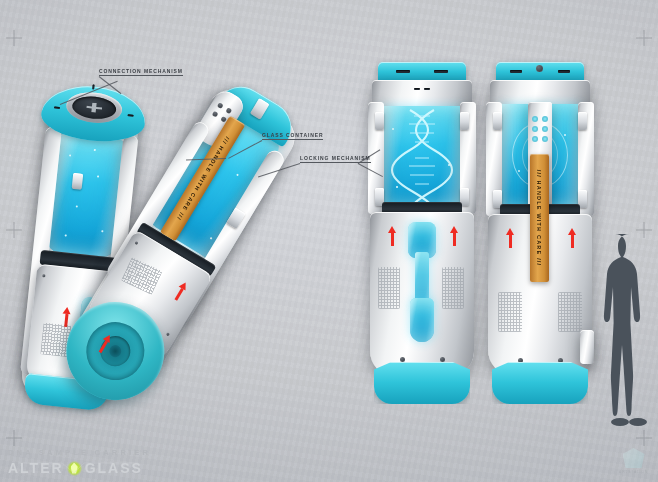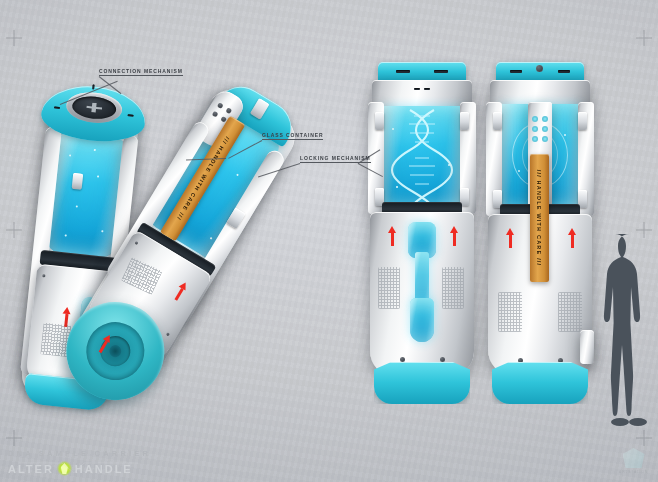--- a/index.html
+++ b/index.html
@@ -70,21 +70,21 @@
         color:#2a1a06; font-size:5.5px; font-weight:700; letter-spacing:1.2px;
         display:flex; align-items:center; justify-content:center; white-space:nowrap;}
 
   
   #human{position:absolute;z-index:12;}
 
   
   #footer{position:absolute;z-index:31;left:8px;bottom:6px;}
   #proj-title{color:#b4b7bc;font-size:7.5px;letter-spacing:3.2px;font-weight:700;}
   #brand{display:flex;align-items:center;gap:3px;margin-top:3px;}
-  #brand .w{color:#cfd2d6;font-size:11px;font-weight:700;letter-spacing:2px;}
+  #brand .w{color:#cfd2d6;font-size:14px;font-weight:700;letter-spacing:2px;}
   #brand .gem{width:15px;height:15px;position:relative;}
   #brand .gem:before{content:"";position:absolute;inset:0;background:radial-gradient(circle,#e9ff8a 0%,#b9e03a 45%,rgba(150,200,40,0) 72%);}
   #brand .gem:after{content:"";position:absolute;left:4px;top:2px;width:7px;height:11px;
      background:#f2ffb0;clip-path:polygon(50% 0,100% 38%,78% 100%,22% 100%,0 38%);opacity:.95;}
   #swoosh{position:absolute;left:10px;bottom:2px;width:120px;height:12px;opacity:.3;}
 
   #wm{position:absolute;right:10px;bottom:8px;z-index:31;opacity:.30;text-align:center;}
   #wm .g{width:22px;height:20px;margin:0 auto;
     background:linear-gradient(135deg,#dff7f7,#9fd8dd);
     clip-path:polygon(50% 0,100% 30%,86% 100%,14% 100%,0 30%);}
@@ -326,21 +326,21 @@
   <div class="anno" style="left:300px;top:155px;">LOCKING MECHANISM</div>
   <div class="lead" style="left:300px;top:163px;width:44px;transform:rotate(162deg);"></div>
   <div class="lead" style="left:358px;top:163px;width:28px;transform:rotate(28deg);"></div>
   <div class="lead" style="left:358px;top:163px;width:26px;transform:rotate(-32deg);"></div>
 
   <div id="footer">
     <div id="proj-title">DNA SAMPLE CARRIER</div>
     <div id="brand">
       <span class="w">ALTER</span>
       <span class="gem"></span>
-      <span class="w">HANDLE</span>
+      <span class="w">GLASS</span>
     </div>
     <svg id="swoosh" viewBox="0 0 120 12">
       <path d="M0 1 L44 1 L56 11 L66 1 L120 1" stroke="#cfd2d6" stroke-width="1" fill="none"></path>
     </svg>
   </div>
 
   <div id="wm">
     <div class="g"></div>
     <div class="t">ARTSTATION</div>
   </div>

